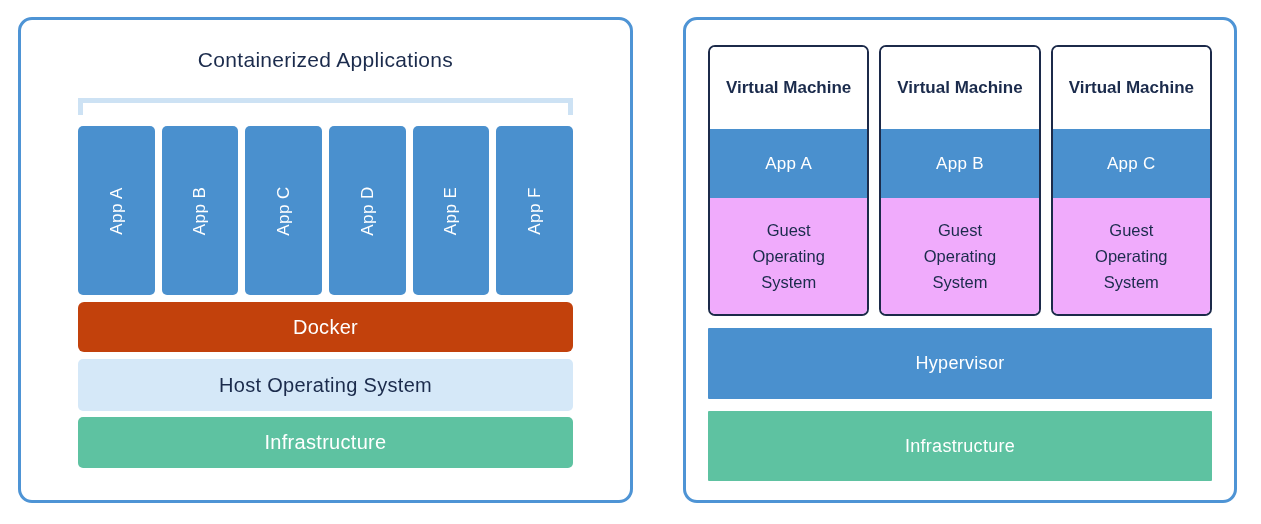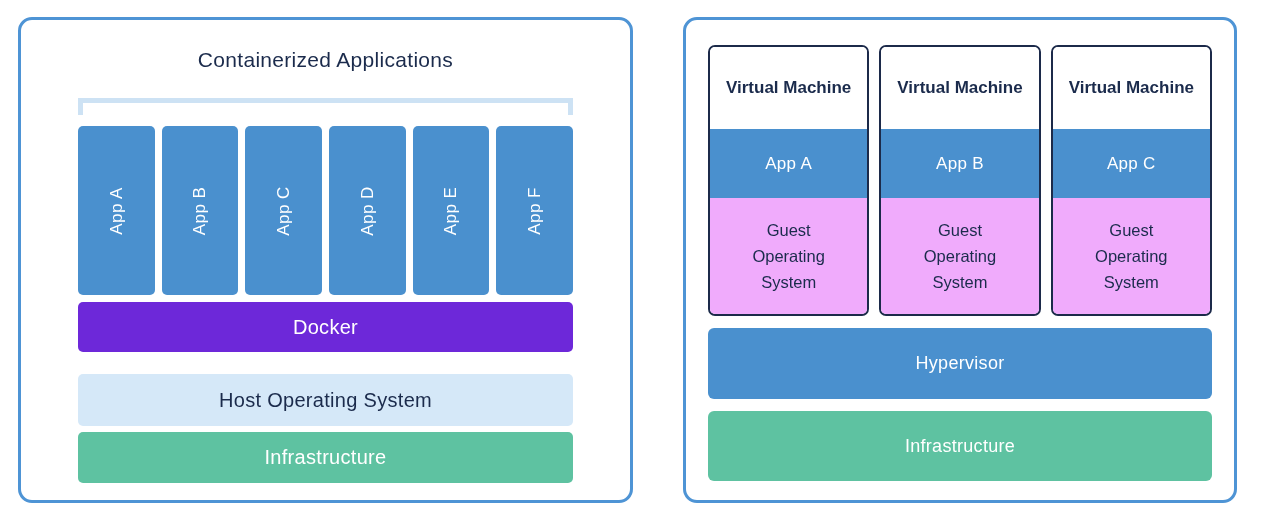--- a/index.html
+++ b/index.html
@@ -58,26 +58,26 @@
     letter-spacing: 0.4px;
   }
   .layer {
     border-radius: 5px;
     display: flex;
     align-items: center;
     justify-content: center;
     font-size: 20px;
     letter-spacing: 0.3px;
   }
-  .layer.blue  { background: #6d28d9; color: #ffffff; }
+  .layer.blue  { background: #c2410c; color: #ffffff; border-radius: 6px; }
   .layer.light { background: #D5E8F8; color: #1B2B4C; }
   .layer.green { background: #5EC2A1; color: #ffffff; }
 
   #layer-docker { margin-top: 7px; height: 50px; }
-  #layer-hostos { margin-top: 22px; height: 52px; }
+  #layer-hostos { margin-top: 7px; height: 52px; }
   #layer-infra-left { margin-top: 6px; height: 51px; }
 
   
   #panel-vms {
     left: 683px; top: 17px;
     width: 554px; height: 486px;
     padding: 25px 22px 0 22px;
   }
   .vm-row {
     display: flex;
@@ -122,21 +122,21 @@
     justify-content: center;
     text-align: center;
     font-size: 16.5px;
   }
   .vm-guest span {
     display: inline-block;
     width: 110px;
     line-height: 26px;
   }
   .layer-wide {
-    border-radius: 6px;
+    border-radius: 1px;
     display: flex;
     align-items: center;
     justify-content: center;
     font-size: 18px;
     letter-spacing: 0.3px;
   }
   #layer-hypervisor { margin-top: 12px; height: 71px; background: #4A90CE; color: #fff; }
   #layer-infra-right { margin-top: 12px; height: 70px; background: #5EC2A1; color: #fff; }
 </style>
 </head>

